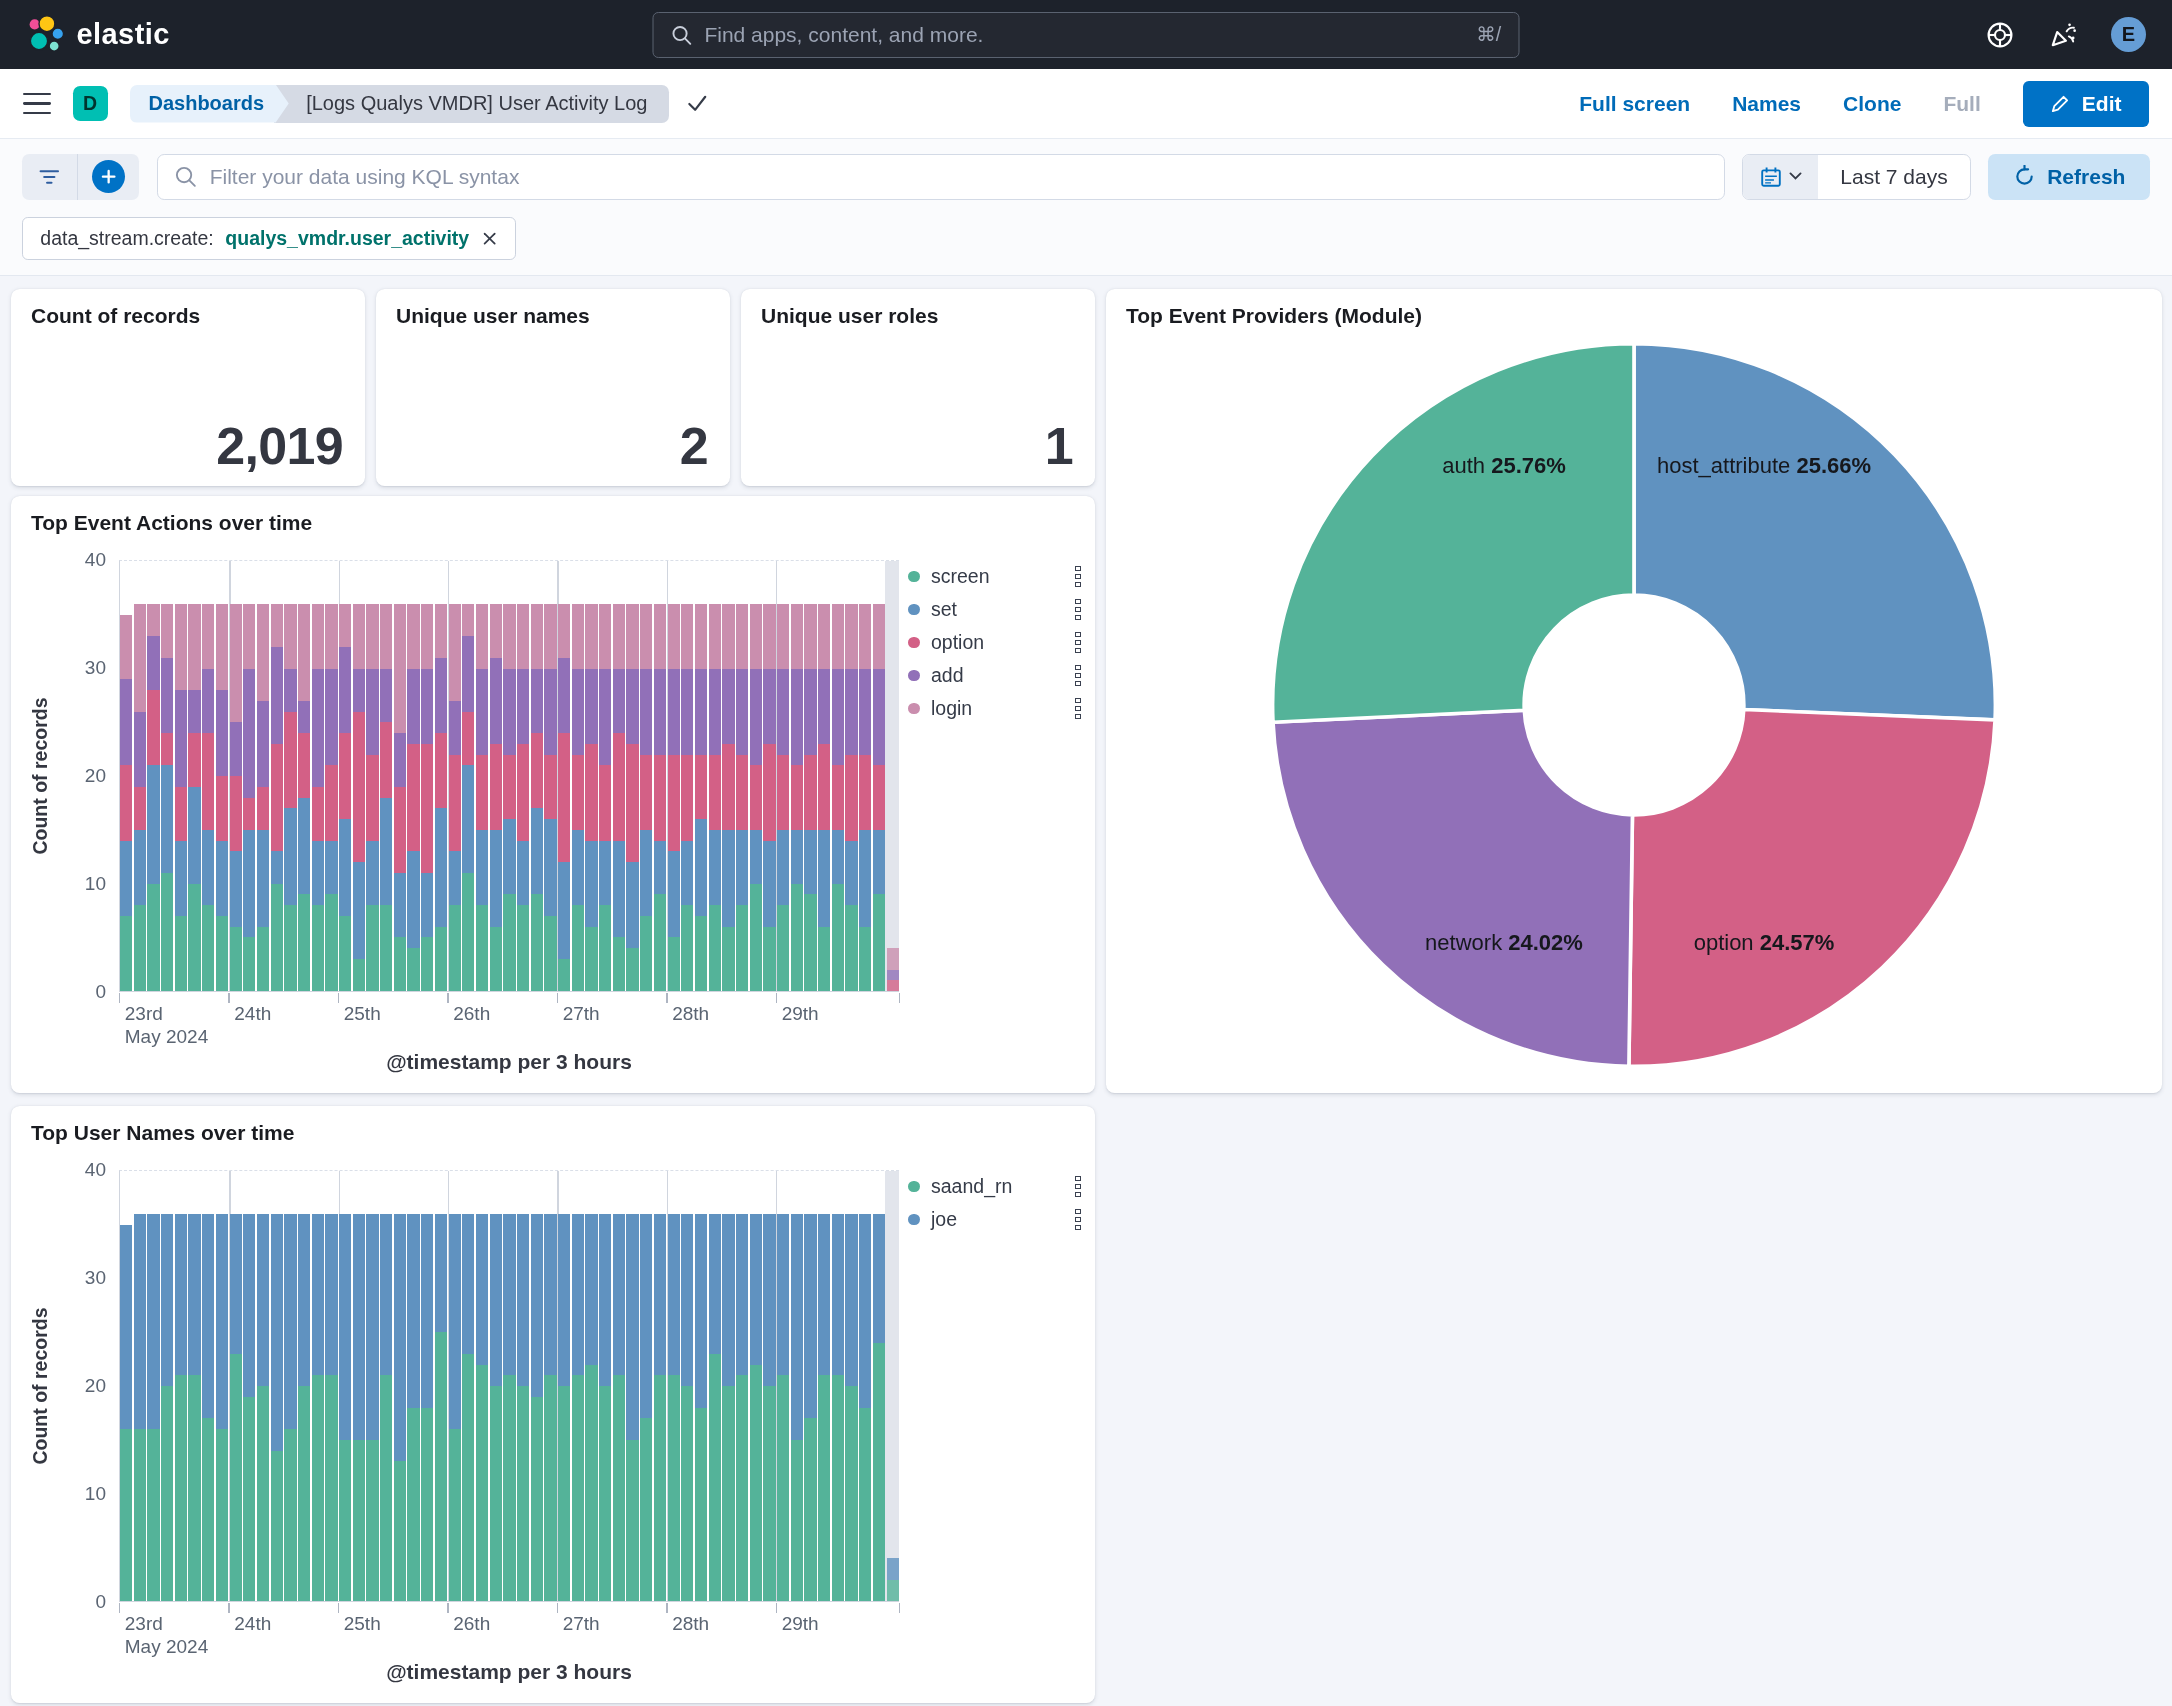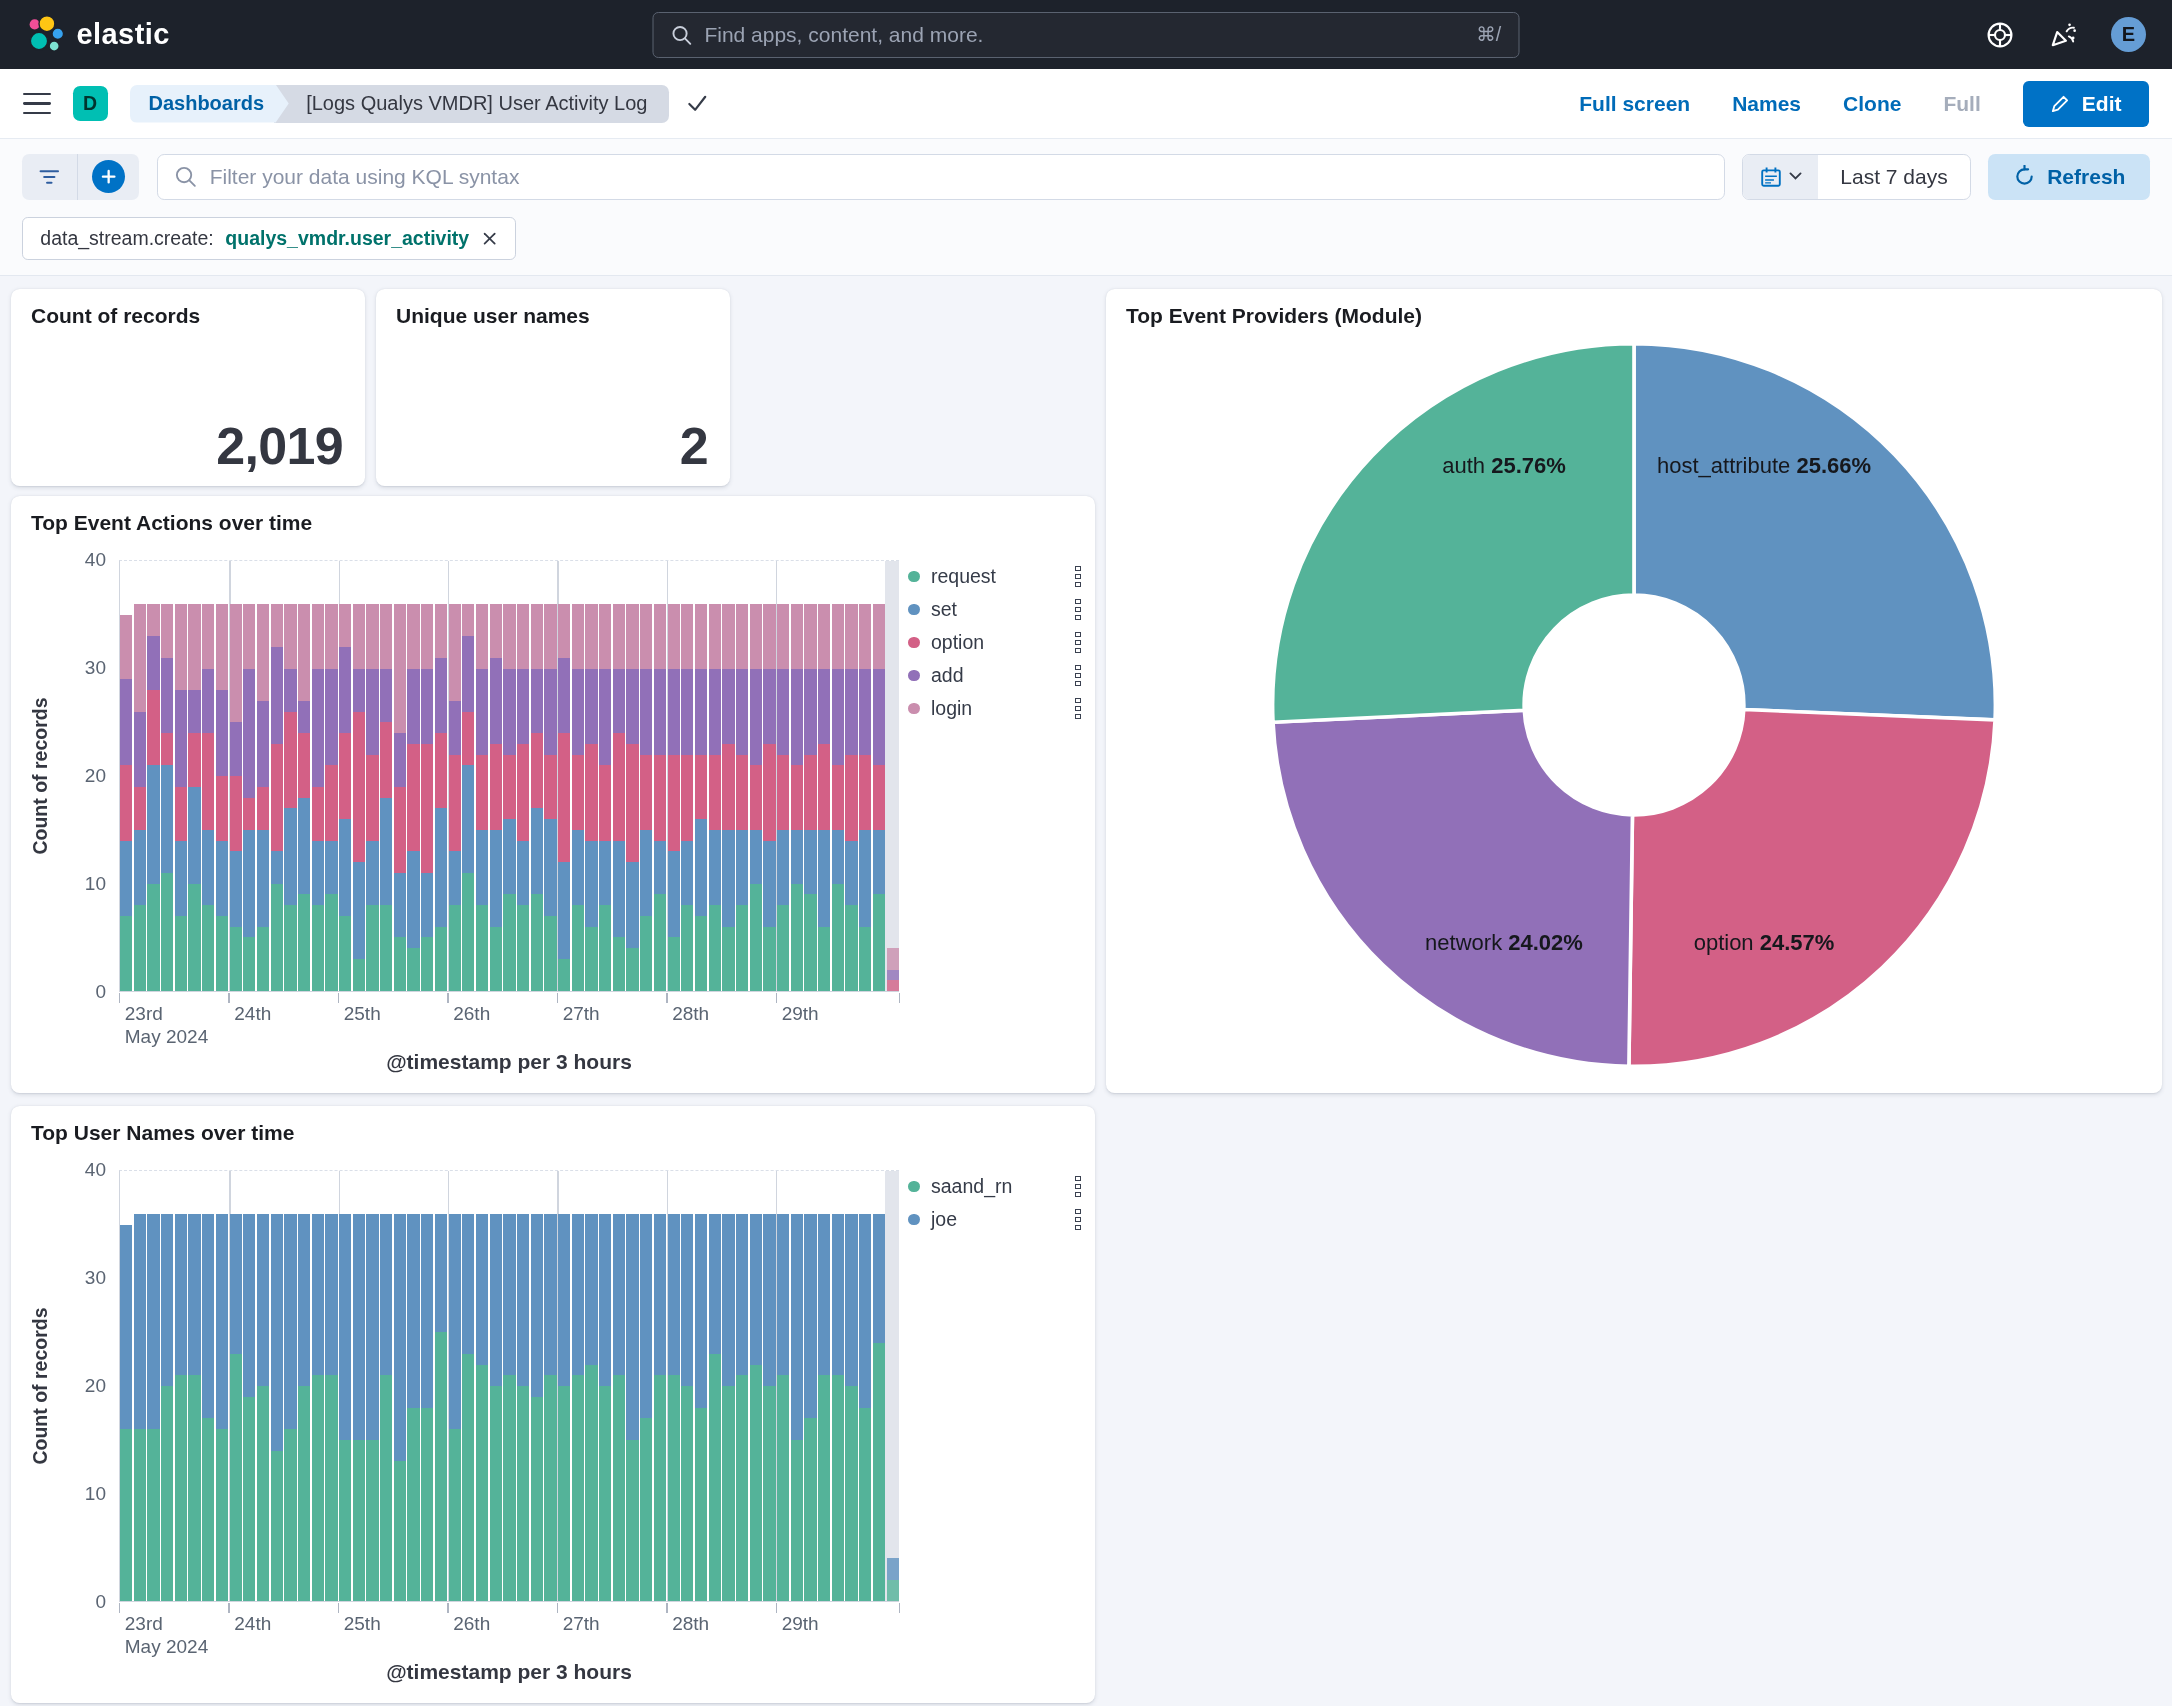--- a/index.html
+++ b/index.html
@@ -238,20 +238,24 @@
   <div class="dashboard">
 
     <div class="panel" id="metric-1">
       <div class="panel-title">Count of records</div>
       <div class="metric-value">2,019</div>
     </div>
     <div class="panel" id="metric-2">
       <div class="panel-title">Unique user names</div>
       <div class="metric-value">2</div>
     </div>
+    <div class="panel" id="metric-3">
+      <div class="panel-title">Unique user roles</div>
+      <div class="metric-value">1</div>
+    </div>
 
     <div class="panel" id="donut-panel">
       <div class="panel-title">Top Event Providers (Module)</div>
       <div class="donut-wrap"><svg width="730" height="730" viewBox="0 0 1010 1010">
             <path d="M505,5 A500,500 0 0 1 1004.573476808749,525.6480330593099 L656.8703369498596,511.2770020500302 A152,152 0 0 0 505,353 Z" fill="#6092C0" stroke="#ffffff" stroke-width="5"></path>
             <path d="M1004.573476808749,525.6480330593099 A500,500 0 0 1 497.9323586980312,1004.9500459510198 L502.8514370442015,656.9848139691101 A152,152 0 0 0 656.8703369498596,511.2770020500302 Z" fill="#D36086" stroke="#ffffff" stroke-width="5"></path>
             <path d="M497.9323586980312,1004.9500459510198 A500,500 0 0 1 5.566103964380261,528.7862037887894 L353.1720956051716,512.231005951792 A152,152 0 0 0 502.8514370442015,656.9848139691101 Z" fill="#9170B8" stroke="#ffffff" stroke-width="5"></path>
             <path d="M5.566103964380261,528.7862037887894 A500,500 0 0 1 504.9999999999999,5 L504.99999999999994,353 A152,152 0 0 0 353.1720956051716,512.231005951792 Z" fill="#54B399" stroke="#ffffff" stroke-width="5"></path>
           </svg><div class="donut-label" style="left: 495px; top: 126px;"><span>host_attribute </span><b>25.66%</b></div><div class="donut-label" style="left: 495px; top: 603px;"><span>option </span><b>24.57%</b></div><div class="donut-label" style="left: 235px; top: 603px;"><span>network </span><b>24.02%</b></div><div class="donut-label" style="left: 235px; top: 126px;"><span>auth </span><b>25.76%</b></div></div>
     </div>
@@ -689,21 +693,21 @@
           <div class="x-tick-line" style="left: 70.1754%;"></div>
           <div class="x-tick-label" style="left: calc(70.1754% + 5.8px);">28th</div>
           <div class="x-tick-line" style="left: 84.2105%;"></div>
           <div class="x-tick-label" style="left: calc(84.2105% + 5.8px);">29th</div>
           <div class="x-tick-line" style="left: 100%;"></div>
         </div>
       <div class="x-title">@timestamp per 3 hours</div>
       <div class="legend">
           <div class="legend-item">
             <span class="legend-dot" style="background: rgb(84, 179, 153);"></span>
-            <span class="legend-label">request</span>
+            <span class="legend-label">screen</span>
             <span class="legend-more">
               <i></i>
               <i></i>
               <i></i>
             </span>
           </div>
           <div class="legend-item">
             <span class="legend-dot" style="background: rgb(96, 146, 192);"></span>
             <span class="legend-label">set</span>
             <span class="legend-more">

